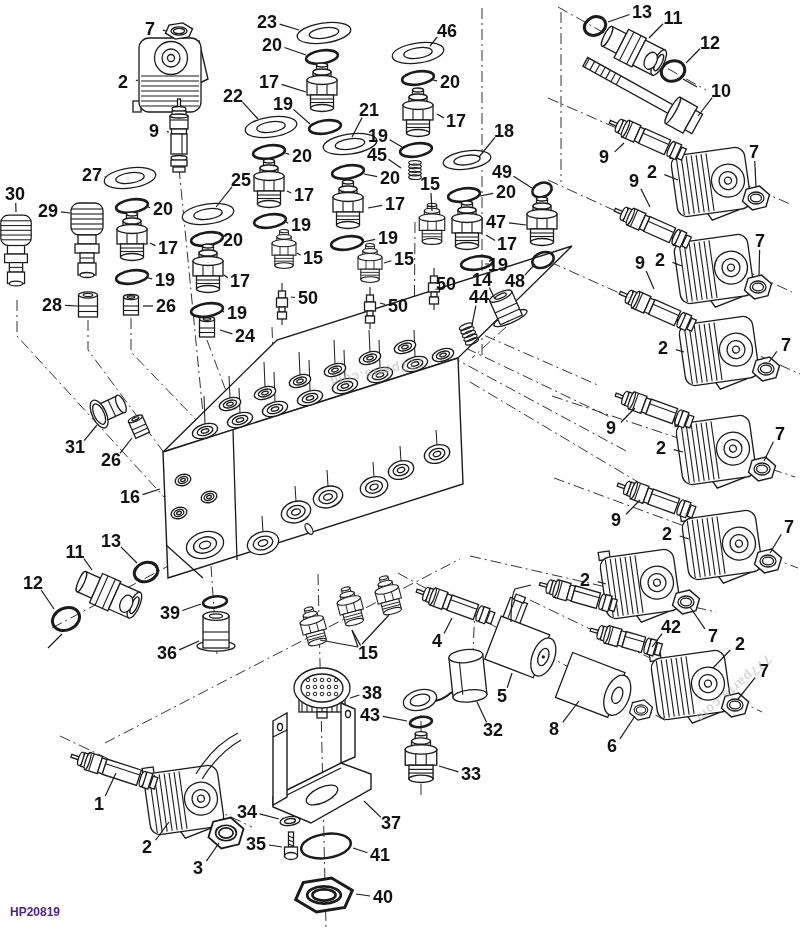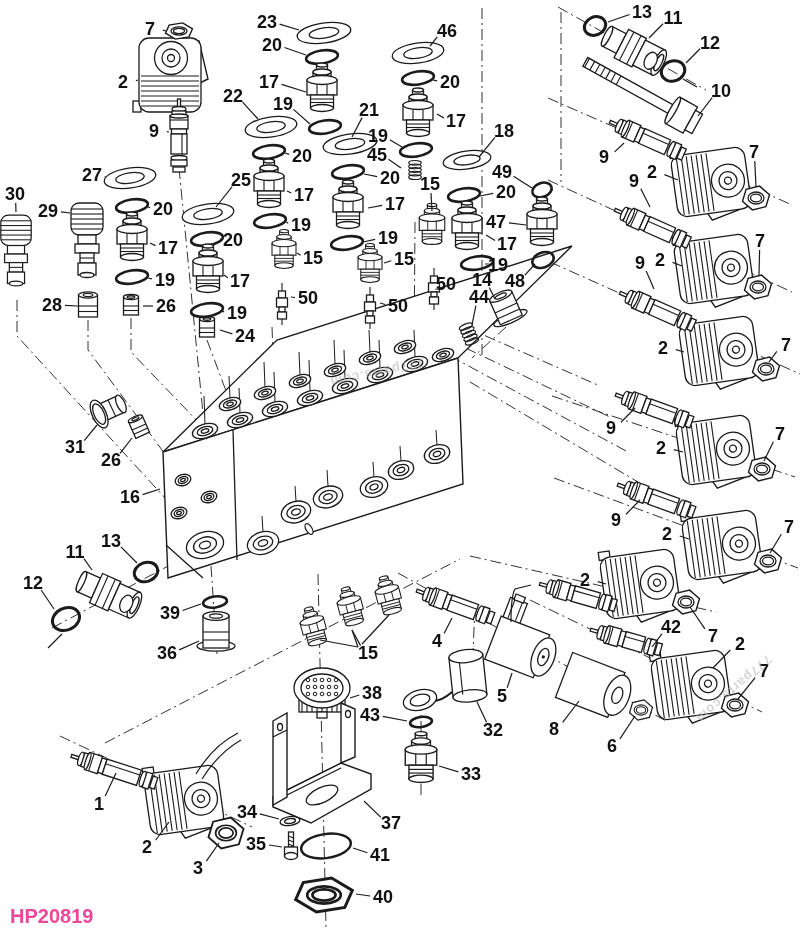--- a/index.html
+++ b/index.html
@@ -3,21 +3,21 @@
 <meta charset="utf-8">
 <style>
   html,body{margin:0;padding:0;background:#fff;}
   #page{position:relative;width:800px;height:934px;background:#fff;overflow:hidden;
         font-family:"Liberation Sans", sans-serif;}
   #diagram{position:absolute;left:0;top:0;}
   .wm{position:absolute;color:#b5b5b5;opacity:.55;font-size:13px;font-weight:bold;
       letter-spacing:1px;transform-origin:0 50%;white-space:nowrap;}
   #wm1{left:424px;top:355px;transform:rotate(168deg);}
   #wm2{left:770px;top:650px;transform:rotate(139deg);}
-  #docnum{position:absolute;left:10px;top:905px;font-size:20px;font-weight:bold;color:#ec4899;}
+  #docnum{position:absolute;left:10px;top:905px;font-size:12px;font-weight:bold;color:#4c1d95;}
   svg text.callout{font-family:"Liberation Sans",sans-serif;font-size:18px;font-weight:bold;fill:#111;}
 </style>
 </head>
 <body>
 
 <div id="page">
   <svg id="diagram" width="800" height="934" viewBox="0 0 800 934">
       <polyline points="179,168 204,424" fill="none" stroke="#333" stroke-width="1" stroke-dasharray="11 4 2 4"></polyline>
       <polyline points="131,318 131,352 202,426" fill="none" stroke="#333" stroke-width="1" stroke-dasharray="11 4 2 4"></polyline>
       <polyline points="207,340 229,399" fill="none" stroke="#333" stroke-width="1" stroke-dasharray="11 4 2 4"></polyline>

